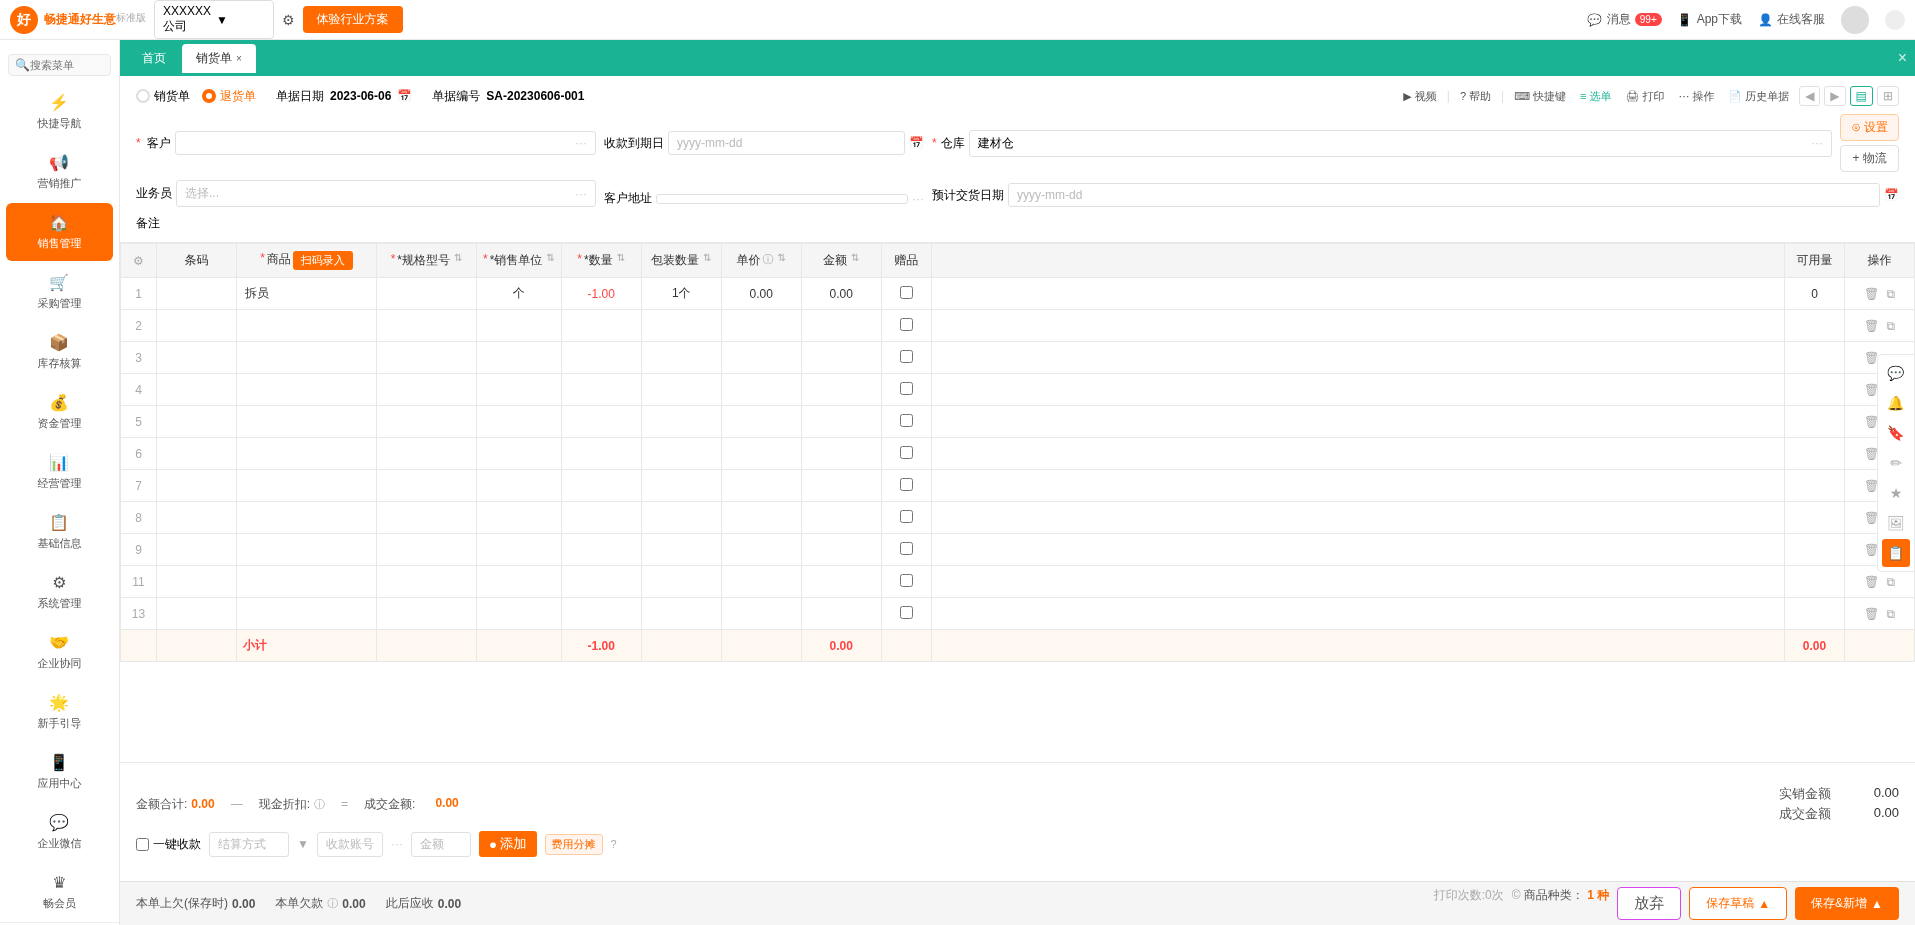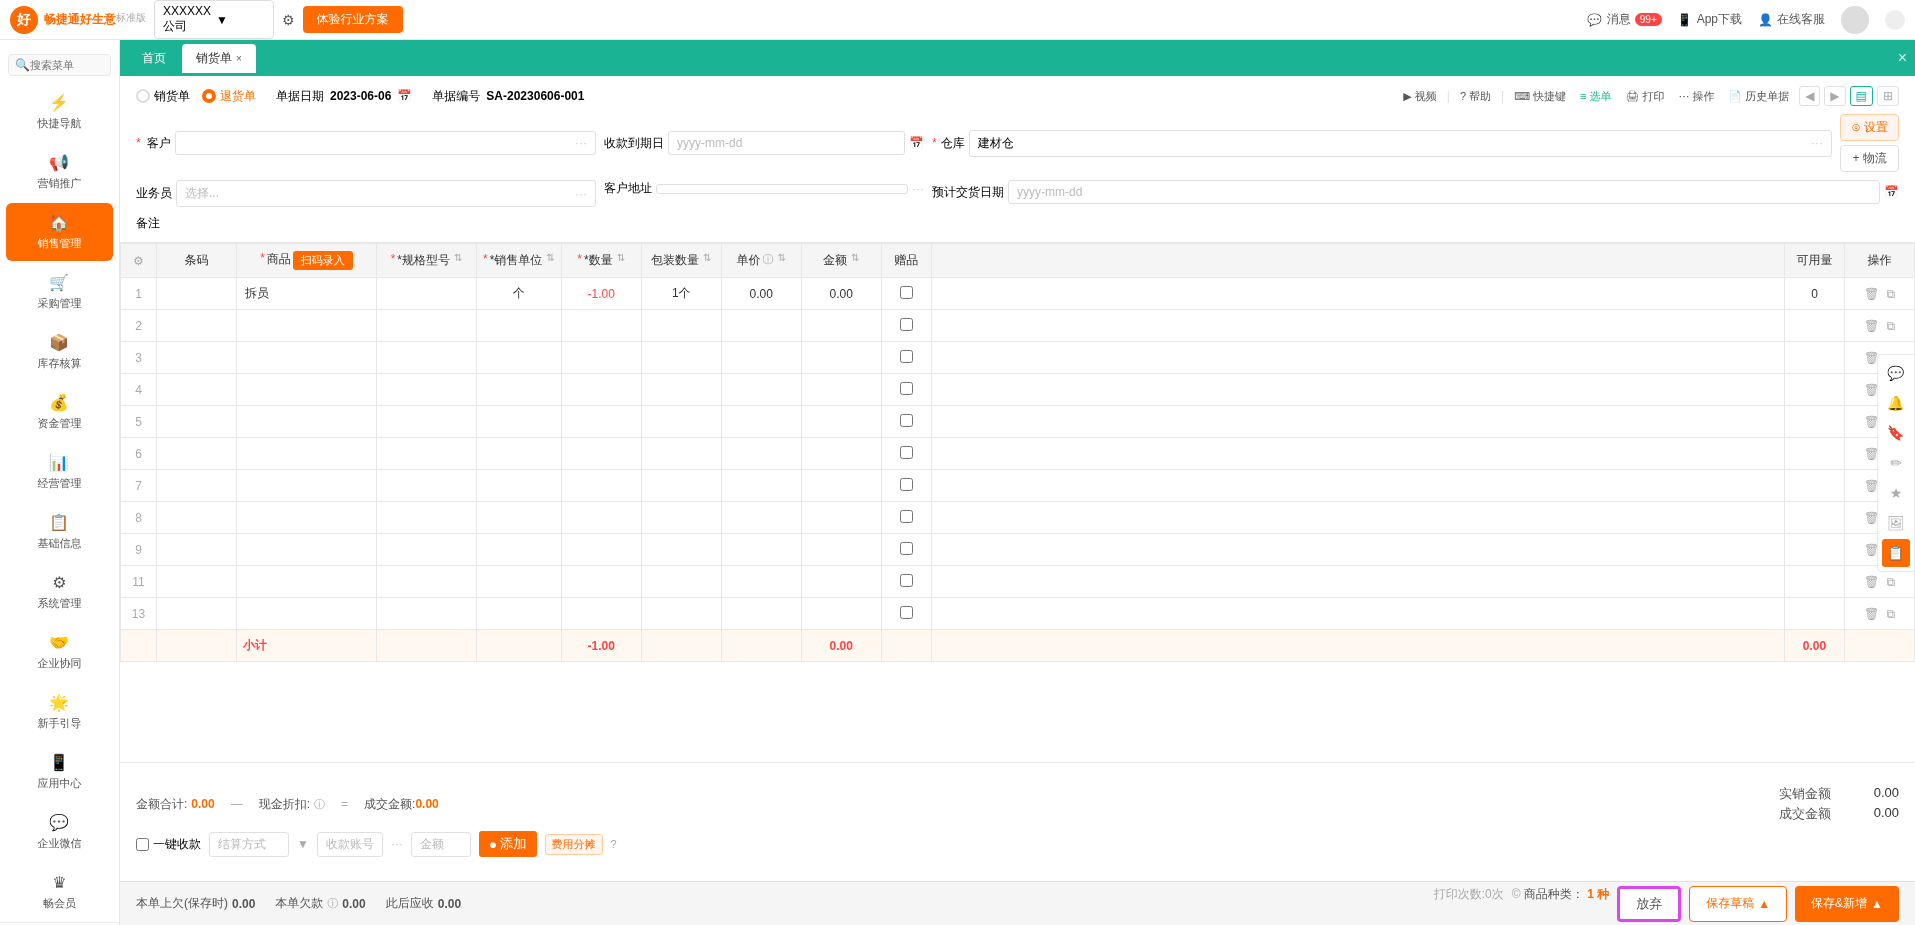--- a/index.html
+++ b/index.html
@@ -83,21 +83,21 @@
     .summary-right { margin-left: auto; text-align: right; font-size: 13px; }
     .summary-right .row { display: flex; justify-content: flex-end; gap: 8px; margin: 2px 0; }
     .summary-right .label { color: #555; }
     .summary-right .value { color: #333; min-width: 60px; text-align: right; }
     .expense-tag { background: #fff5ee; color: #ff6b00; border: 1px solid #ffcca0; border-radius: 3px; padding: 2px 6px; cursor: pointer; font-size: 11px; }
 
     
     .status-bar { height: 44px; background: #f5f5f5; border-top: 1px solid #e0e0e0; display: flex; align-items: center; padding: 0 16px; gap: 20px; font-size: 12px; color: #555; }
     .status-item { display: flex; align-items: center; gap: 4px; }
     .action-btns { margin-left: auto; display: flex; gap: 8px; }
-    .btn-discard { border: 3px solid #d946ef; background: #fff; color: #555; border-radius: 4px; padding: 6px 16px; cursor: pointer; font-size: 13px; }
+    .btn-discard { border: 1px solid #d946ef; background: #fff; color: #555; border-radius: 4px; padding: 6px 16px; cursor: pointer; font-size: 15px; }
     .btn-save-draft { background: #fff; color: #ff6b00; border: 1px solid #ff6b00; border-radius: 4px; padding: 6px 16px; cursor: pointer; font-size: 12px; display: flex; align-items: center; gap: 4px; }
     .btn-save-new { background: #ff6b00; color: white; border: none; border-radius: 4px; padding: 6px 16px; cursor: pointer; font-size: 12px; display: flex; align-items: center; gap: 4px; }
 
     
     .right-float { position: fixed; right: 0; top: 50%; transform: translateY(-50%); display: flex; flex-direction: column; gap: 2px; background: #fff; border: 1px solid #e8e8e8; border-radius: 4px 0 0 4px; padding: 4px; }
     .float-btn { width: 28px; height: 28px; display: flex; align-items: center; justify-content: center; cursor: pointer; color: #aaa; font-size: 14px; border-radius: 3px; }
     .float-btn.orange { background: #ff6b00; color: white; }
 
     .table-header-row th { position: relative; }
   </style>
@@ -307,21 +307,21 @@
             <span style="flex:1"></span>
             <span style="color:#ccc">···</span>
           </div>
         </div>
         <div style="display:flex;flex-direction:column;gap:4px;margin-left:auto">
           <button class="settings-btn">⊙ 设置</button>
           <button class="logistics-btn">+ 物流</button>
         </div>
       </div>
 
-      <div style="display:flex;align-items:flex-start;gap:8px;margin-bottom:8px">
+      <div style="display:flex;align-items:flex-end;gap:8px;margin-bottom:8px">
         <div style="display:flex;align-items:center;gap:4px;flex:1;max-width:460px">
           <span>业务员</span>
           <div style="flex:1;border:1px solid #e0e0e0;border-radius:3px;padding:4px 8px;display:flex;align-items:center;color:#bbb;cursor:pointer">
             <span>选择...</span>
             <span style="flex:1"></span>
             <span style="color:#ccc">···</span>
           </div>
         </div>
         <div style="display:flex;align-items:center;gap:4px;flex:1;max-width:320px">
           <span>客户地址</span>
@@ -666,21 +666,21 @@
         <div style="display:flex;align-items:center;gap:4px">
           <span>金额合计:</span>
           <span style="color:#ff6b00;font-weight:bold">0.00</span>
         </div>
         <span style="color:#aaa">—</span>
         <div style="display:flex;align-items:center;gap:4px">
           <span>现金折扣:</span>
           <span style="color:#aaa;cursor:pointer;font-size:11px">ⓘ</span>
         </div>
         <span style="color:#aaa">=</span>
-        <div style="display:flex;align-items:center;gap:0">
+        <div style="display:flex;align-items:flex-start;gap:20px">
           <span>成交金额:</span>
           <span style="color:#ff6b00;font-weight:bold">0.00</span>
         </div>
         <div class="summary-right">
           <div class="row">
             <span class="label">实销金额</span>
             <span class="value">0.00</span>
           </div>
           <div class="row">
             <span class="label">成交金额</span>

